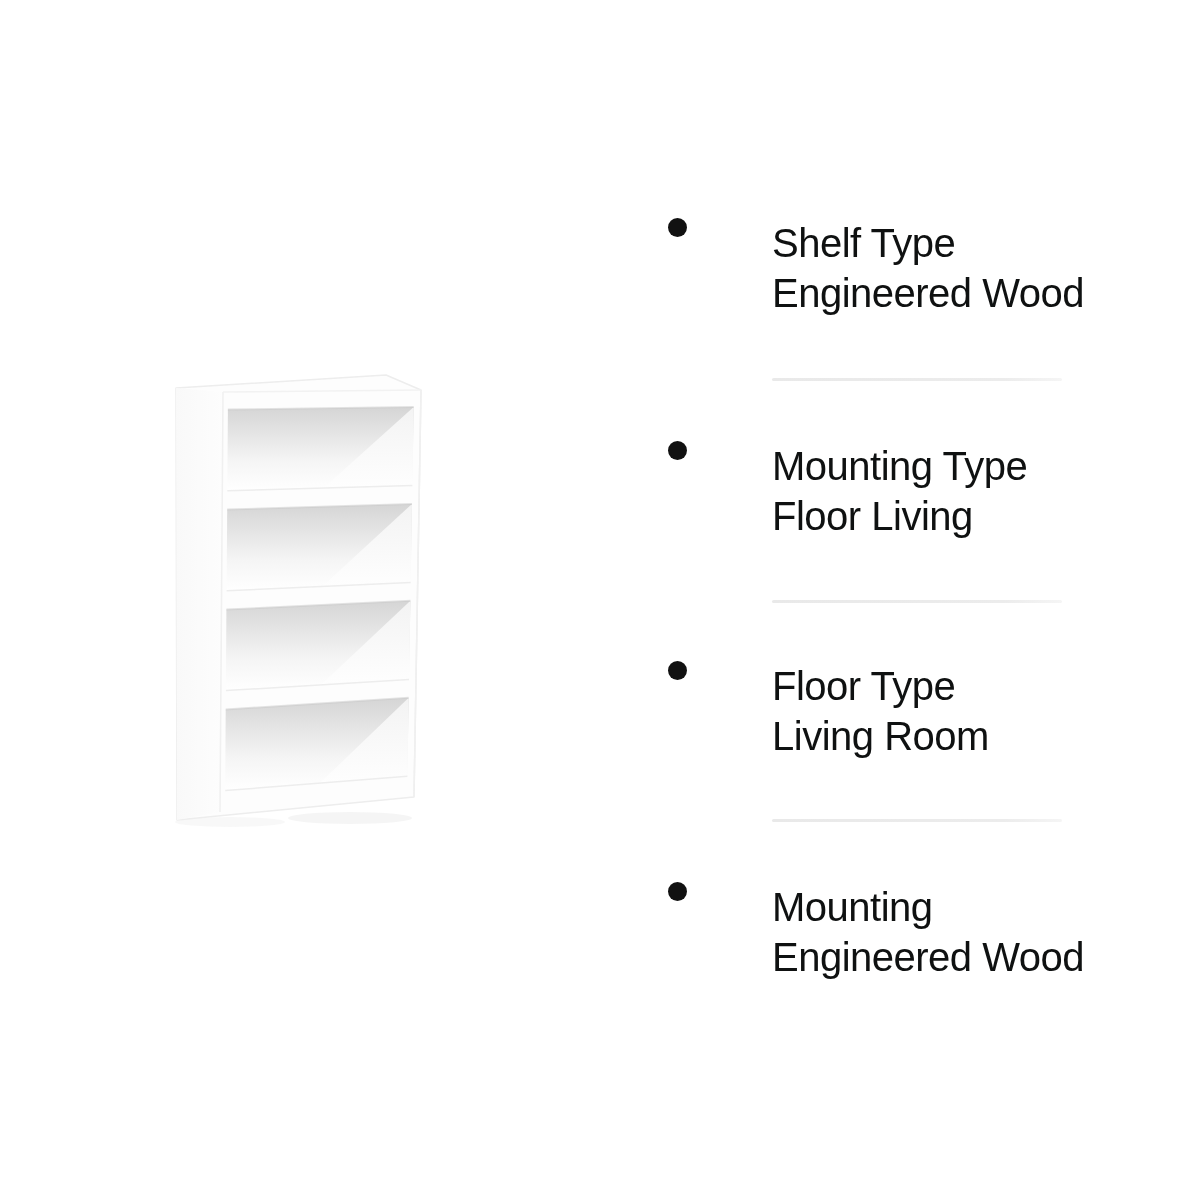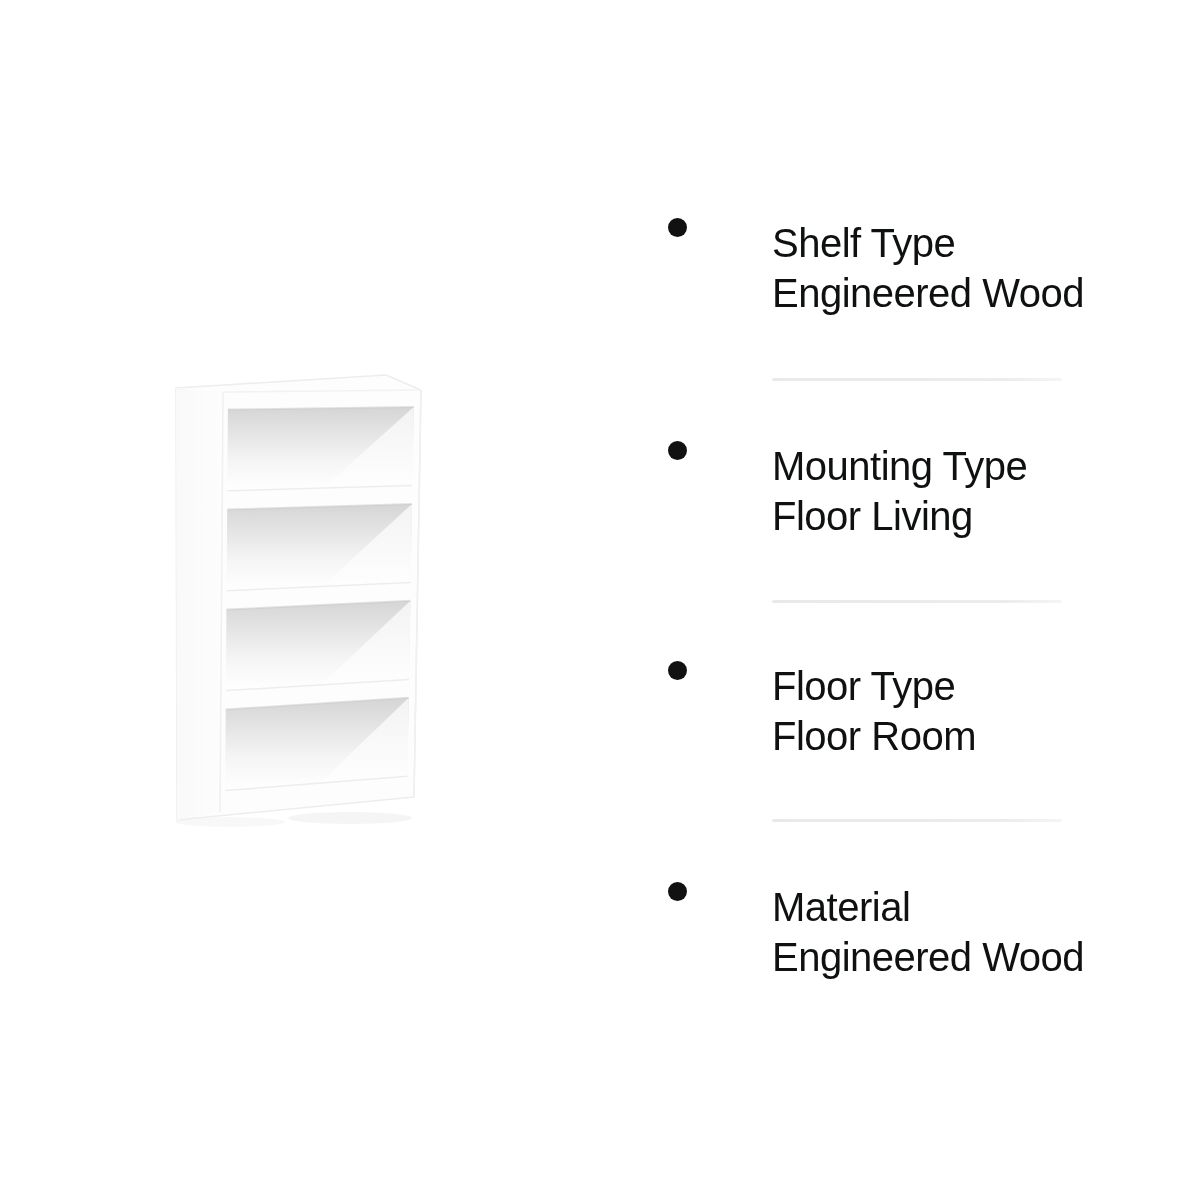--- a/index.html
+++ b/index.html
@@ -152,28 +152,28 @@
         <span class="spec-value">Floor Living</span>
       </span>
     </div>
 
     <div class="divider div-2"></div>
 
     <div class="spec-row row-3">
       <span class="bullet"></span>
       <span class="spec-text">
         <span class="spec-label">Floor Type</span>
-        <span class="spec-value">Floor Room</span>
+        <span class="spec-value">Living Room</span>
       </span>
     </div>
 
     <div class="divider div-3"></div>
 
     <div class="spec-row row-4">
       <span class="bullet"></span>
       <span class="spec-text">
-        <span class="spec-label">Material</span>
+        <span class="spec-label">Mounting</span>
         <span class="spec-value">Engineered Wood</span>
       </span>
     </div>
 
   </div>
 </div>
 
 </body></html>

